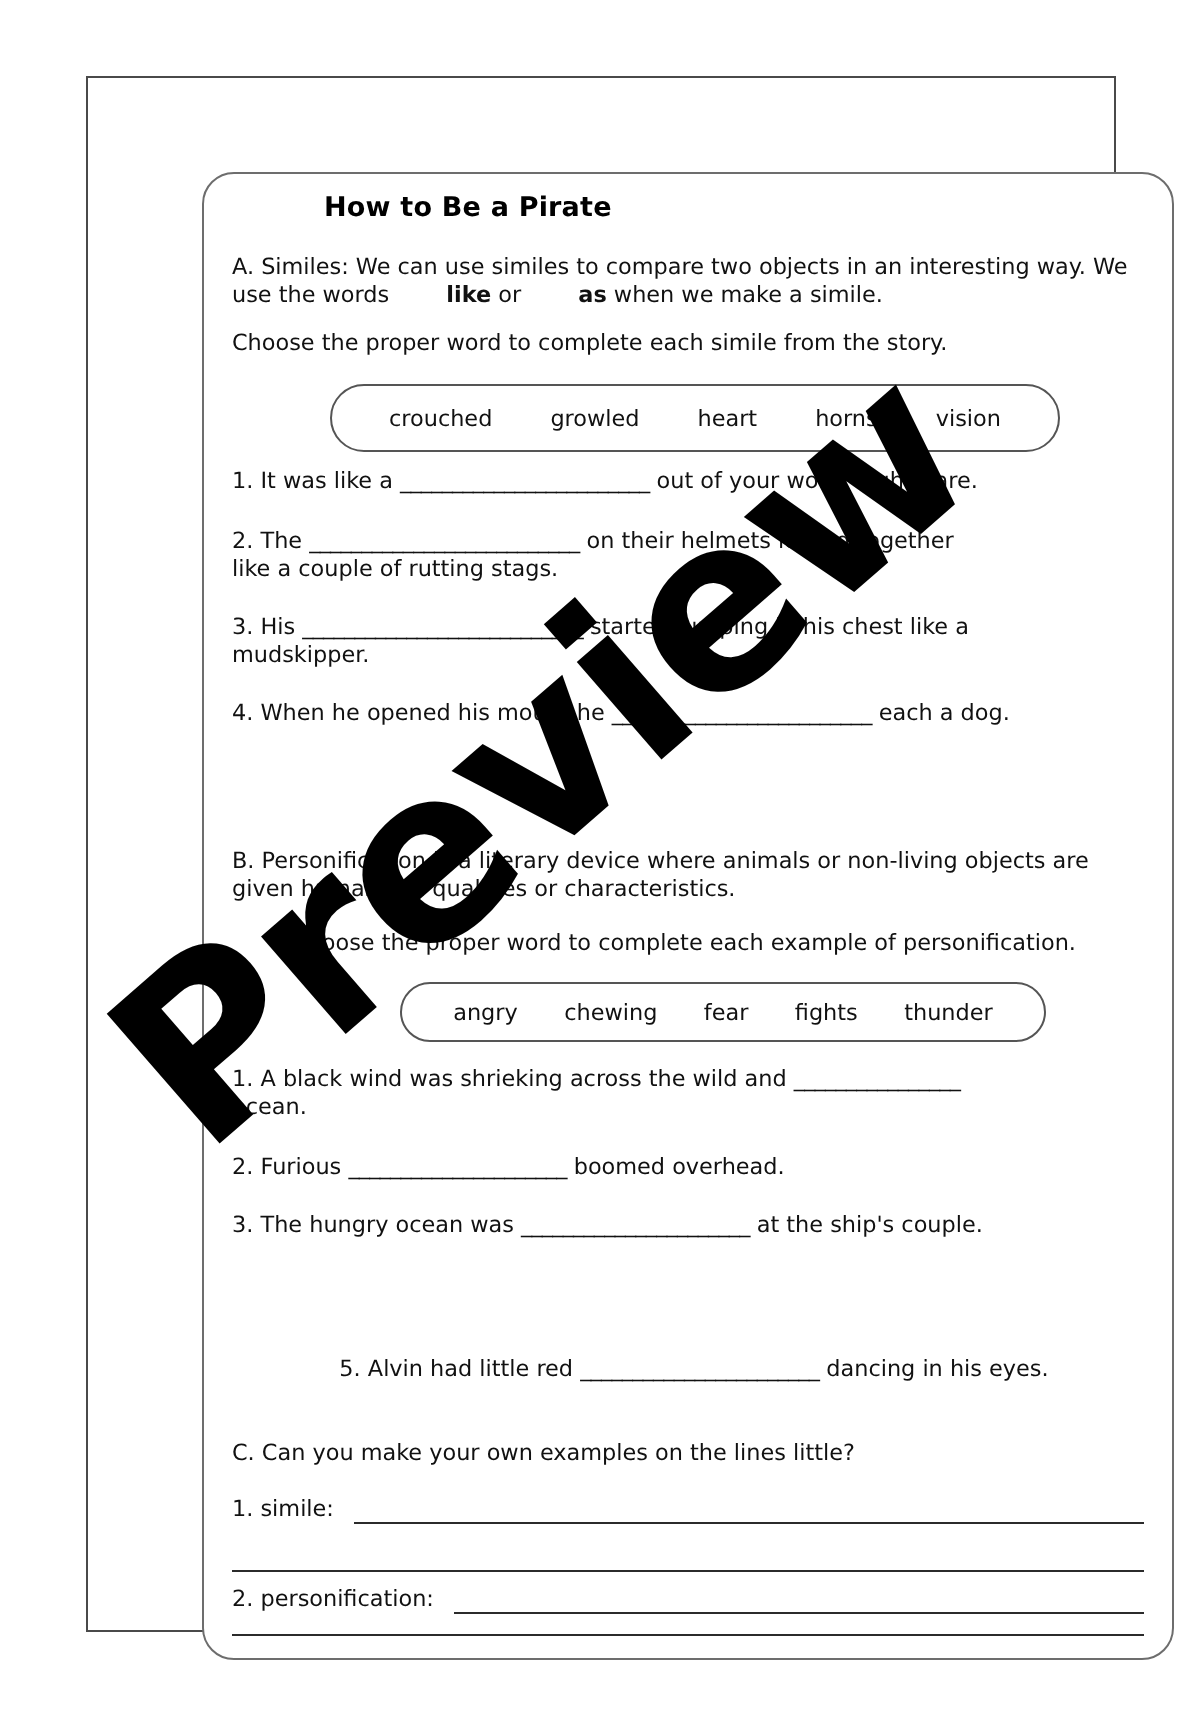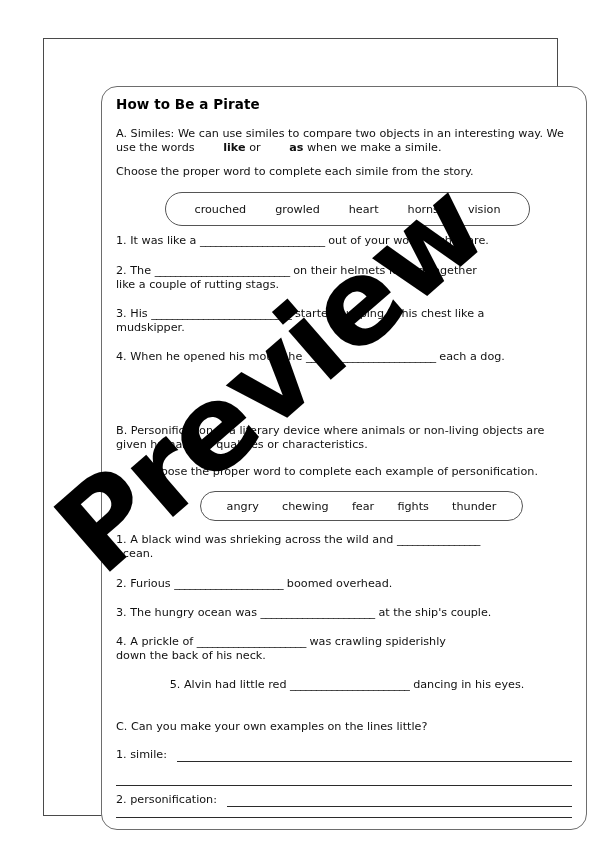--- a/index.html
+++ b/index.html
@@ -57,20 +57,21 @@
     width: 458px;
     display: flex;
     justify-content: space-between;
     align-items: baseline;
   }
   .header-title {
     font-size: 13.5px;
     font-weight: bold;
     letter-spacing: 0.1px;
     white-space: nowrap;
+    margin-left: 46px;
   }
   .header-title.right {
     letter-spacing: 0.1px;
   }
 
   
   .para {
     position: absolute;
     font-size: 11.2px;
     line-height: 14.2px;
@@ -225,27 +226,20 @@
         <span>boomed overhead.</span>
       </div>
 
       <div class="q" style="left:14px; top:519px; width:462px;">
         <span>3.</span>
         <span>The hungry ocean was</span>
         <span class="blank">______________________</span>
         <span>at the ship's couple.</span>
       </div>
 
-      <div class="q" style="left:14px; top:548px; width:462px;">
-        <span>4.</span>
-        <span>A prickle of</span>
-        <span class="blank">_____________________</span>
-        <span>was crawling spiderishly</span>
-        <div>down the back of his neck.</div>
-      </div>
 
       <div class="q" style="left:14px; top:591px; width:462px;text-align:center;">
         <span>5.</span>
         <span>Alvin had little red</span>
         <span class="blank">_______________________</span>
         <span>dancing in his eyes.</span>
       </div>
 
       <div class="para" style="left:14px; top:633px; width:452px;">C. Can you make your own examples on the lines little?</div>
 

